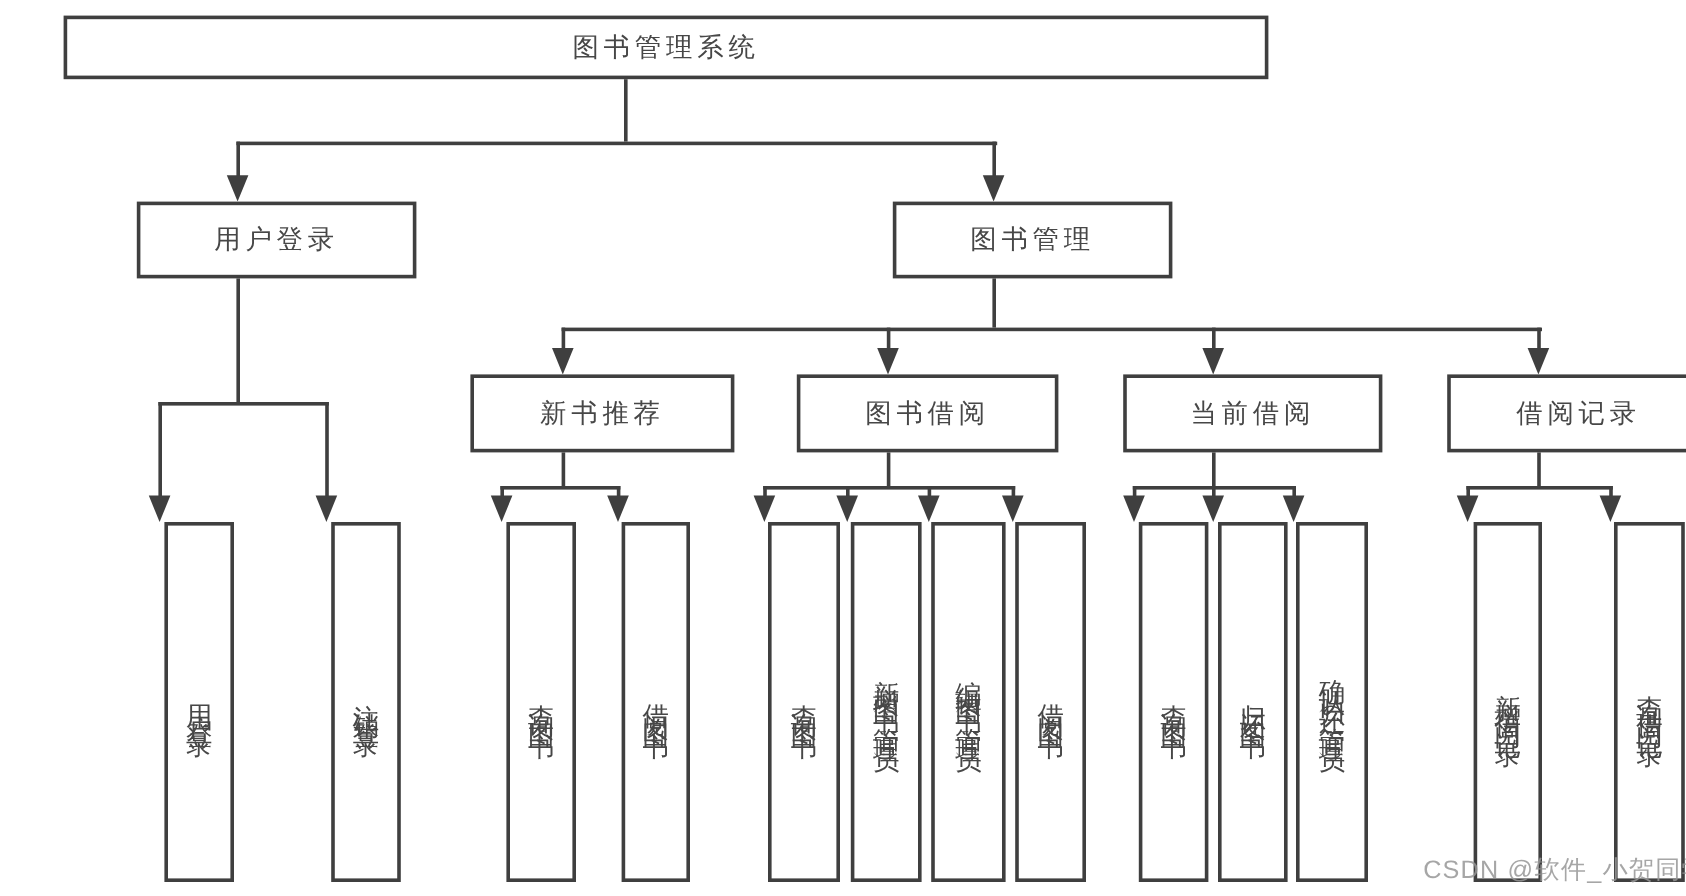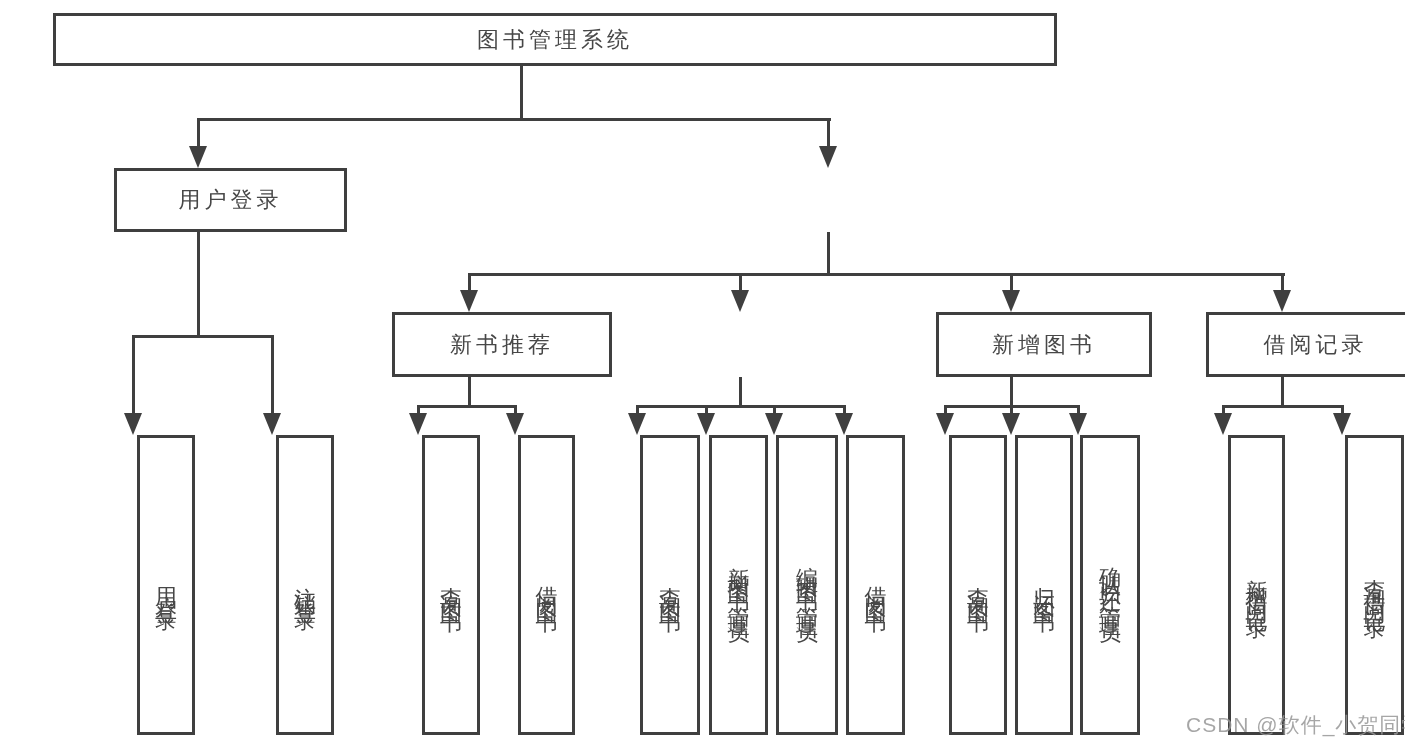--- a/index.html
+++ b/index.html
@@ -41,20 +41,21 @@
   <div class="box" style="left:21px;top:13px;width:1004px;height:53px;">图书管理系统</div>
 
   <div class="v" style="left:520px;top:66px;height:52px;"></div>
   <div class="h" style="left:197px;top:118px;width:634px;"></div>
   <div class="v" style="left:197px;top:118px;height:30px;"></div>
   <div class="arr" style="left:189px;top:146px;"></div>
   <div class="v" style="left:827px;top:118px;height:30px;"></div>
   <div class="arr" style="left:819px;top:146px;"></div>
 
   <div class="box" style="left:82px;top:168px;width:233px;height:64px;">用户登录</div>
+  <div class="box" style="left:712px;top:168px;width:233px;height:64px;">图书管理</div>
 
   <div class="v" style="left:197px;top:232px;height:103px;"></div>
   <div class="h" style="left:132px;top:335px;width:142px;"></div>
   <div class="v" style="left:132px;top:335px;height:80px;"></div>
   <div class="arr" style="left:124px;top:413px;"></div>
   <div class="v" style="left:271px;top:335px;height:80px;"></div>
   <div class="arr" style="left:263px;top:413px;"></div>
 
   <div class="box vbox" style="left:105px;top:435px;width:58px;height:300px;">用户登录</div>
   <div class="box vbox" style="left:244px;top:435px;width:58px;height:300px;">注销登录</div>
@@ -64,21 +65,22 @@
   <div class="v" style="left:468px;top:273px;height:20px;"></div>
   <div class="arr" style="left:460px;top:290px;"></div>
   <div class="v" style="left:739px;top:273px;height:20px;"></div>
   <div class="arr" style="left:731px;top:290px;"></div>
   <div class="v" style="left:1010px;top:273px;height:20px;"></div>
   <div class="arr" style="left:1002px;top:290px;"></div>
   <div class="v" style="left:1281px;top:273px;height:20px;"></div>
   <div class="arr" style="left:1273px;top:290px;"></div>
 
   <div class="box" style="left:360px;top:312px;width:220px;height:65px;text-align:center;">新书推荐</div>
-  <div class="box" style="left:904px;top:312px;width:216px;height:65px;">新增图书</div>
+  <div class="box" style="left:632px;top:312px;width:218px;height:65px;">图书借阅</div>
+  <div class="box" style="left:904px;top:312px;width:216px;height:65px;">当前借阅</div>
   <div class="box" style="left:1174px;top:312px;width:219px;height:65px;">借阅记录</div>
 
   <div class="v" style="left:468px;top:377px;height:28px;"></div>
   <div class="h" style="left:417px;top:405px;width:100px;"></div>
   <div class="v" style="left:417px;top:405px;height:10px;"></div>
   <div class="arr" style="left:409px;top:413px;"></div>
   <div class="v" style="left:514px;top:405px;height:10px;"></div>
   <div class="arr" style="left:506px;top:413px;"></div>
   <div class="box vbox" style="left:390px;top:435px;width:58px;height:300px;">查询图书</div>
   <div class="box vbox" style="left:486px;top:435px;width:57px;height:300px;">借阅图书</div>

